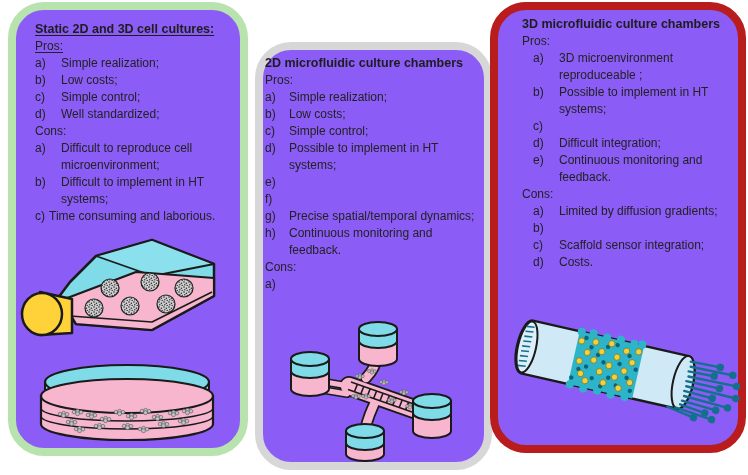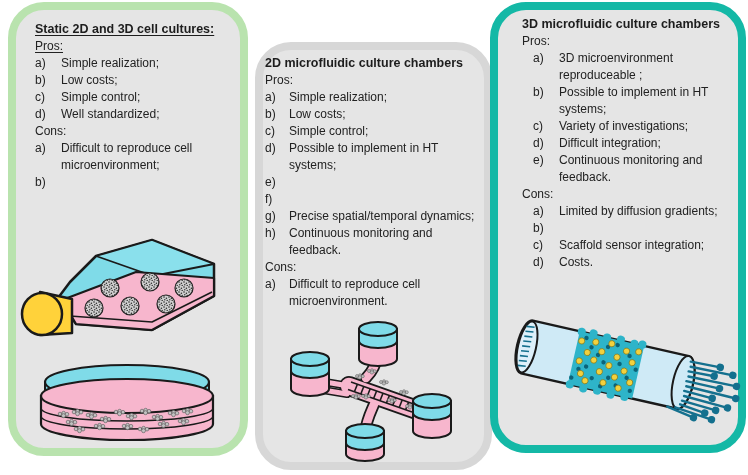--- a/index.html
+++ b/index.html
@@ -1,28 +1,28 @@
 <!DOCTYPE html>
 <html><head>
 <meta charset="utf-8">
 <style>
   html,body{margin:0;padding:0;background:#fff;}
   .stage{
     position:relative;width:748px;height:475px;background:#ffffff;
     font-family:"Liberation Sans",sans-serif;color:#222;overflow:hidden;
   }
   .panel{
-    position:absolute;box-sizing:border-box;background:#e5e5e5;
+    position:absolute;box-sizing:border-box;background:#8b5cf6;
     border-radius:36px;font-size:12px;line-height:17px;
   }
   .panel-left{left:8px;top:2px;width:240px;height:454px;border:8px solid #b9e3ae;
     padding:11px 6px 0 19px;z-index:1;}
   .panel-mid{left:255px;top:42px;width:237px;height:428px;border:8px solid #d7d7d7;
     padding:5px 2px 8px 2px;z-index:1;}
-  .panel-right{left:490px;top:2px;width:256px;height:451px;border:8px solid #14b8a6;
+  .panel-right{left:490px;top:2px;width:256px;height:451px;border:8px solid #b91c1c;
     padding:6px 12px 0 24px;z-index:2;}
   .ptitle{margin:0;font-size:12.5px;line-height:17px;font-weight:bold;color:#1d1d1d;}
   .u{text-decoration:underline;text-underline-offset:2px;}
   .label{line-height:17px;}
   .li{display:flex;}
   .li .m{flex:0 0 26px;}
   .panel-mid .li .m{flex:0 0 24px;}
   .panel-right .li{padding-left:11px;}
   .panel-right .li .m{flex:0 0 26px;}
   .li .t{flex:1;}
@@ -55,21 +55,23 @@
         <span class="m">d)</span>
         <span class="t">Well standardized;</span>
       </div>
     <div class="label">Cons:</div>
     <div class="li">
         <span class="m">a)</span>
         <span class="t">Difficult to reproduce cell microenvironment;</span>
       </div>
     <div class="li">
         <span class="m">b)</span>
-      </div>
+        <span class="t">Difficult to implement in HT systems;</span>
+      </div>
+    <div class="li flat"><span class="m">c)</span><span class="t">Time consuming and laborious.</span></div>
   </section>
 
   <section class="panel panel-mid">
     <h2 class="ptitle">2D microfluidic culture chambers</h2>
     <div class="label">Pros:</div>
     <div class="li">
         <span class="m">a)</span>
         <span class="t">Simple realization;</span>
       </div>
     <div class="li">
@@ -94,38 +96,36 @@
         <span class="m">g)</span>
         <span class="t">Precise spatial/temporal dynamics;</span>
       </div>
     <div class="li">
         <span class="m">h)</span>
         <span class="t">Continuous monitoring and feedback.</span>
       </div>
     <div class="label">Cons:</div>
     <div class="li">
         <span class="m">a)</span>
-        <span class="t">Difficult to reproduce cell microenvironment.</span>
       </div>
   </section>
 
   <section class="panel panel-right">
     <h2 class="ptitle">3D microfluidic culture chambers</h2>
     <div class="label">Pros:</div>
     <div class="li">
         <span class="m">a)</span>
         <span class="t">3D microenvironment reproduceable ;</span>
       </div>
     <div class="li">
         <span class="m">b)</span>
         <span class="t">Possible to implement in HT systems;</span>
       </div>
     <div class="li">
         <span class="m">c)</span>
-        <span class="t">Variety of investigations;</span>
       </div>
     <div class="li">
         <span class="m">d)</span>
         <span class="t">Difficult integration;</span>
       </div>
     <div class="li">
         <span class="m">e)</span>
         <span class="t">Continuous monitoring and feedback.</span>
       </div>
     <div class="label">Cons:</div>

